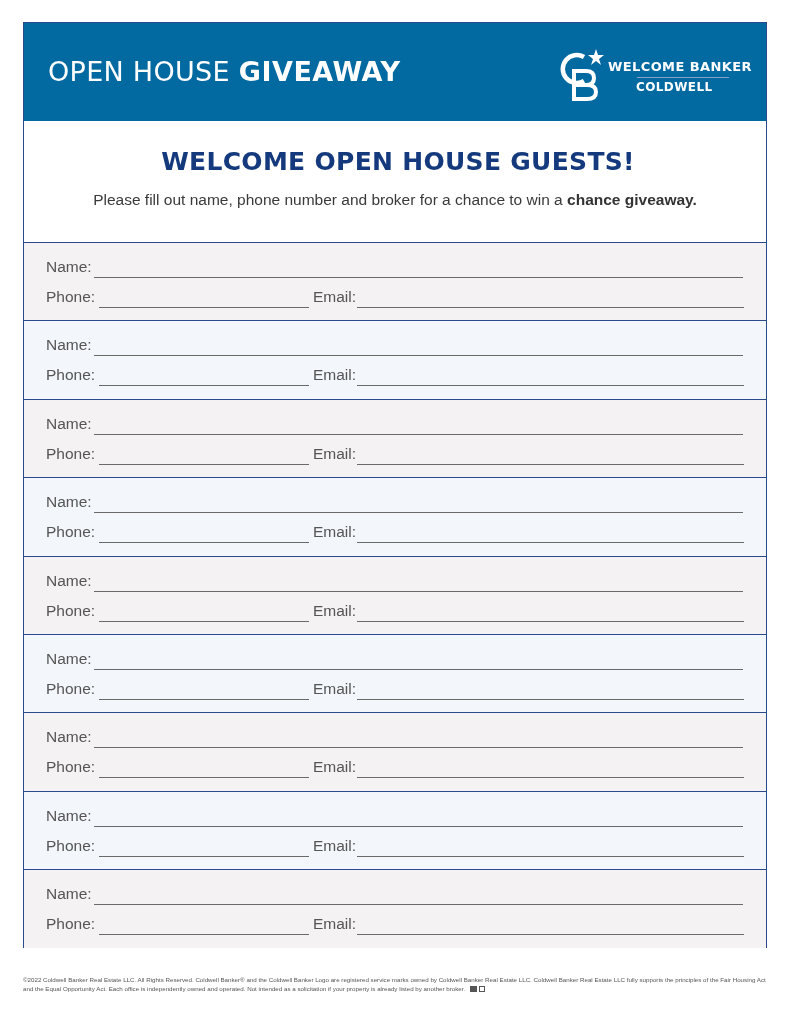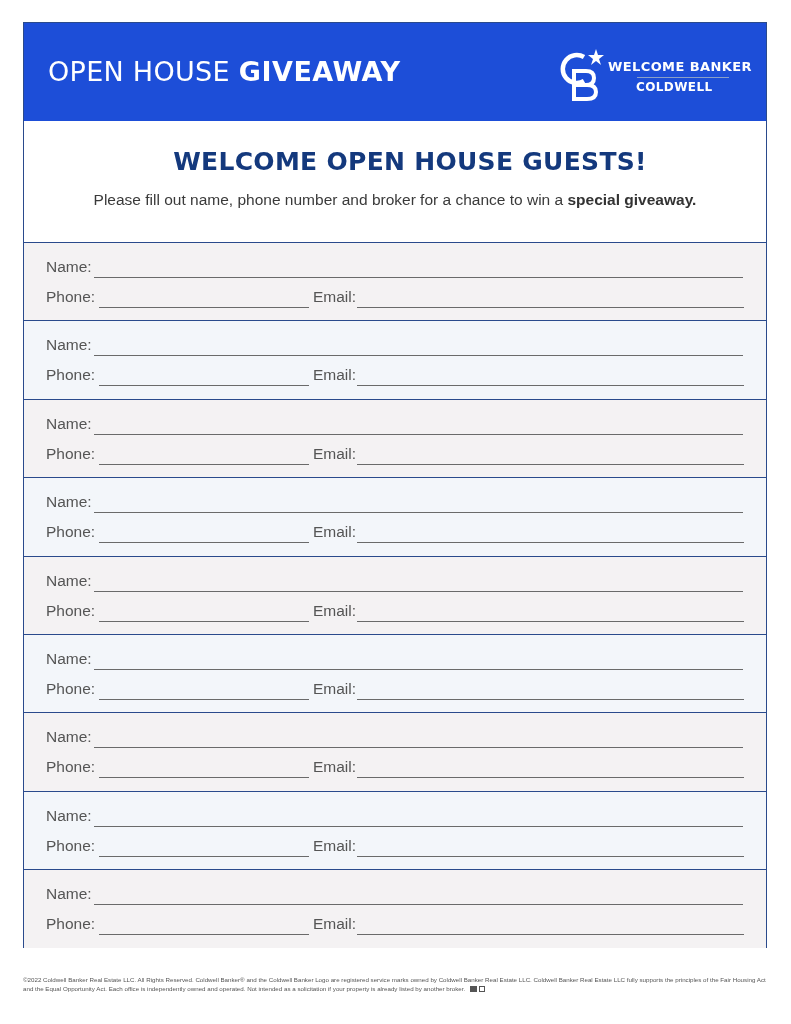--- a/index.html
+++ b/index.html
@@ -1,28 +1,28 @@
 <!DOCTYPE html>
 <html><head>
 <meta charset="utf-8">
 <style>
   html, body { margin:0; padding:0; background:#ffffff; }
   body { width:791px; height:1024px; position:relative; overflow:hidden; font-family:"Liberation Sans", sans-serif; }
   .sheet { position:absolute; left:23px; top:22px; width:744px; height:926px; border:1px solid #2a4a8c; box-sizing:border-box; background:#fff; }
-  .header { position:absolute; left:0; top:0; width:100%; height:98px; background:#1d4ed8; }
+  .header { position:absolute; left:0; top:0; width:100%; height:98px; background:#0369a1; }
   .header-title { position:absolute; left:24px; top:32px; color:#fff; font-size:29px; letter-spacing:0.5px; white-space:nowrap; }
   .header-title .light { font-weight:normal; font-family:"DejaVu Sans", sans-serif; font-size:27px; letter-spacing:0.3px; }
   .header-title .bold { font-weight:bold; font-family:"DejaVu Sans", sans-serif; font-size:27px; }
   .logo { position:absolute; left:530px; top:24px; width:200px; height:54px; }
   .logo-mark { position:absolute; left:0; top:0; width:52px; height:54px; }
   .logo-line1 { position:absolute; left:54px; top:12px; color:#fff; font-weight:bold; font-size:13px; letter-spacing:0.4px; white-space:nowrap; font-family:"DejaVu Sans", sans-serif; }
   .logo-rule { position:absolute; left:83px; top:30px; width:92px; height:1px; background:#8aa0c8; }
   .logo-line2 { position:absolute; left:82px; top:33px; color:#fff; font-weight:bold; font-size:12px; letter-spacing:0.4px; white-space:nowrap; font-family:"DejaVu Sans", sans-serif; }
   .welcome { position:absolute; left:0; top:98px; width:100%; height:122px; }
-  .welcome-title { position:absolute; left:15px; top:26px; width:100%; text-align:center; color:#14397d; font-weight:bold; font-size:25px; letter-spacing:0.3px; font-family:"DejaVu Sans", sans-serif; }
+  .welcome-title { position:absolute; left:3px; top:26px; width:100%; text-align:center; color:#14397d; font-weight:bold; font-size:25px; letter-spacing:0.3px; font-family:"DejaVu Sans", sans-serif; }
   .welcome-sub { position:absolute; left:0; top:70px; width:100%; text-align:center; color:#3a3a3a; font-size:15.5px; }
   .welcome-sub b { color:#333; }
   .rows { position:absolute; left:0; top:219px; width:100%; }
   .row { position:relative; height:78.4px; border-top:1.5px solid #2a4a8c; box-sizing:border-box; }
   .row.gray { background:#f4f2f3; }
   .row.blue { background:#f3f6fa; }
   .field { position:absolute; color:#555; font-size:15.5px; white-space:nowrap; }
   .line { position:absolute; height:1px; background:#6a6a6a; }
   .footer { position:absolute; left:23px; top:976px; width:745px; color:#555; font-size:6.2px; line-height:8.5px; font-family:"Liberation Sans", sans-serif; }
   .footer .icons { display:inline-block; margin-left:3px; }
@@ -45,21 +45,21 @@
       </svg>
       <div class="logo-line1">WELCOME BANKER</div>
       <div class="logo-rule"></div>
       <div class="logo-line2">COLDWELL</div>
     </div>
   </div>
 
   <div class="welcome">
     <div class="welcome-title">WELCOME OPEN HOUSE GUESTS!</div>
     <div class="welcome-sub">
-      <span>Please fill out name, phone number and broker for a chance to win a </span><b>special giveaway.</b>
+      <span>Please fill out name, phone number and broker for a chance to win a </span><b>chance giveaway.</b>
     </div>
   </div>
 
   <div class="rows" id="rows">
       <div class="row gray">
         <span class="field" style="left:22px;top:15px">Name:</span>
         <div class="line" style="left:70px;width:649px;top:34px"></div>
         <span class="field" style="left:22px;top:45px">Phone:</span>
         <div class="line" style="left:75px;width:210px;top:64px"></div>
         <span class="field" style="left:289px;top:45px">Email:</span>

